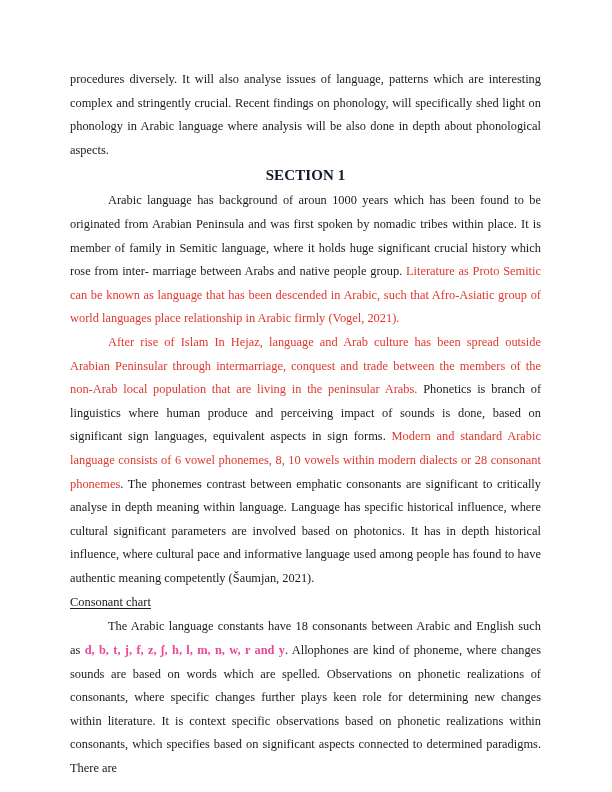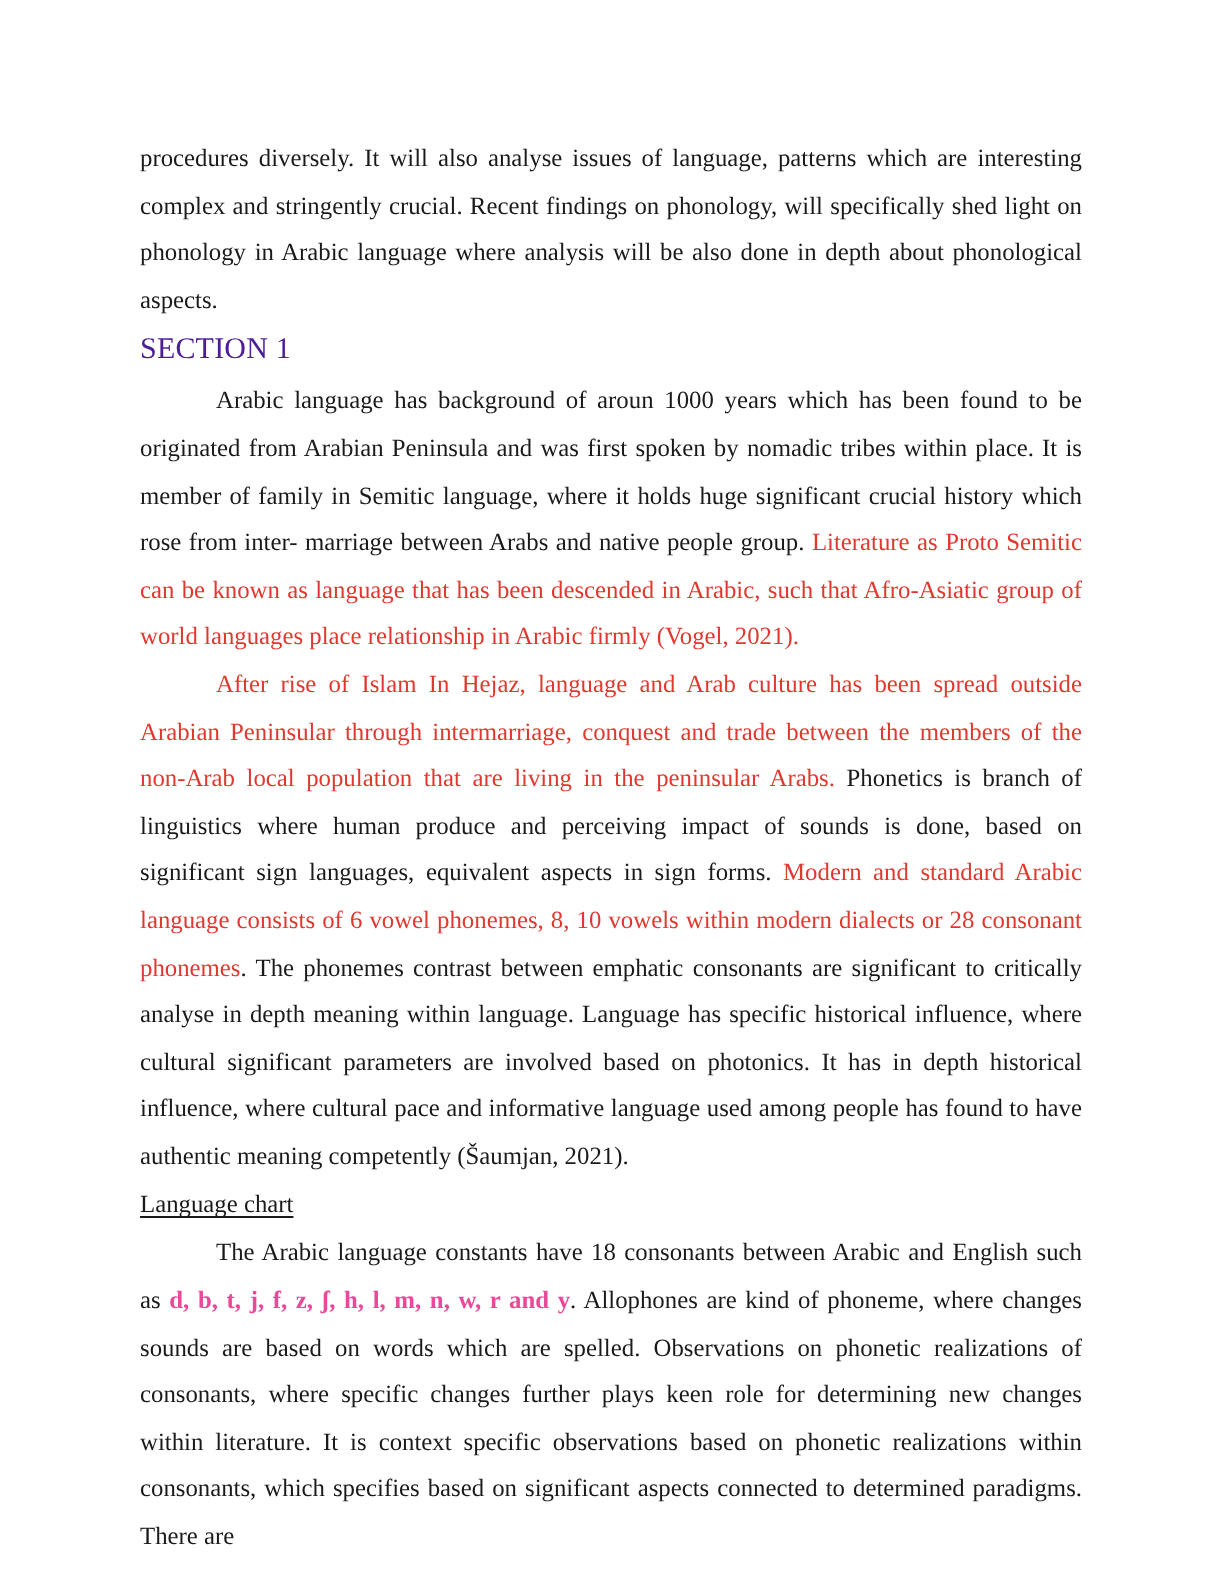--- a/index.html
+++ b/index.html
@@ -32,24 +32,25 @@
   }
   .para.indent {
     text-indent: 38px;
   }
   .para.nolast {
     
   }
   .heading {
     margin: 0;
     font-size: 15px;
-    font-weight: normal;
+    font-weight: bold;
     line-height: 27px;
-    color: #4c1d95;
+    color: #0f172a;
     letter-spacing: 0.1px;
+    text-align: center;
   }
   .subheading {
     margin: 0;
     font-size: 12.4px;
     line-height: 25px;
     color: #1a1a1a;
     display: block;
   }
   .subheading span.u {
     text-decoration: underline;
@@ -72,17 +73,17 @@
   <p class="para">procedures diversely. It will also analyse issues of language, patterns which are interesting complex and stringently crucial. Recent findings on phonology, will specifically shed light on phonology in Arabic language where analysis will be also done in depth about phonological aspects.</p>
 
   <h2 class="heading">SECTION 1</h2>
 
 
   <p class="para indent"><span>Arabic language has background of aroun 1000 years which has been found to be originated from Arabian Peninsula and was first spoken by nomadic tribes within place. It is member of family in Semitic language, where it holds huge significant crucial history which rose from inter- marriage between Arabs and native people group. </span><span class="red">Literature as Proto Semitic can be known as language that has been descended in Arabic, such that Afro-Asiatic group of world languages place relationship in Arabic firmly (Vogel, 2021).</span></p>
 
   <p class="para indent"><span class="red">After rise of Islam In Hejaz, language and Arab culture has been spread outside Arabian Peninsular through intermarriage, conquest and trade between the members of the non-Arab local population that are living in the peninsular Arabs.</span><span> Phonetics is branch of linguistics where human produce and perceiving impact of sounds is done, based on significant sign languages, equivalent aspects in sign forms. </span><span class="red">Modern and standard Arabic language consists of 6 vowel phonemes, 8, 10 vowels within modern dialects or 28 consonant phonemes</span><span>. The phonemes contrast between emphatic consonants are significant to critically analyse in depth meaning within language. Language has specific historical influence, where cultural significant parameters are involved based  on photonics. It has in depth historical influence, where cultural pace and informative language used among people has found to have authentic meaning competently (Šaumjan,  2021).</span></p>
 
 
-  <div class="subheading"><span class="u">Language chart</span></div>
+  <div class="subheading"><span class="u">Consonant chart</span></div>
 
   <p class="para indent nolast"><span>The Arabic language constants have 18 consonants between Arabic and English  such as </span><span class="bold">d, b, t, j, f, z, ʃ, h, l, m, n, w, r and y</span><span>. Allophones are kind of phoneme, where changes sounds are based on words which are spelled. Observations on phonetic realizations of consonants, where specific changes further plays keen role for determining new changes within literature.  It is context specific observations based on phonetic realizations within consonants, which specifies based on significant aspects connected to determined paradigms.   There are</span></p>
 
 </div>
 
 </body></html>

